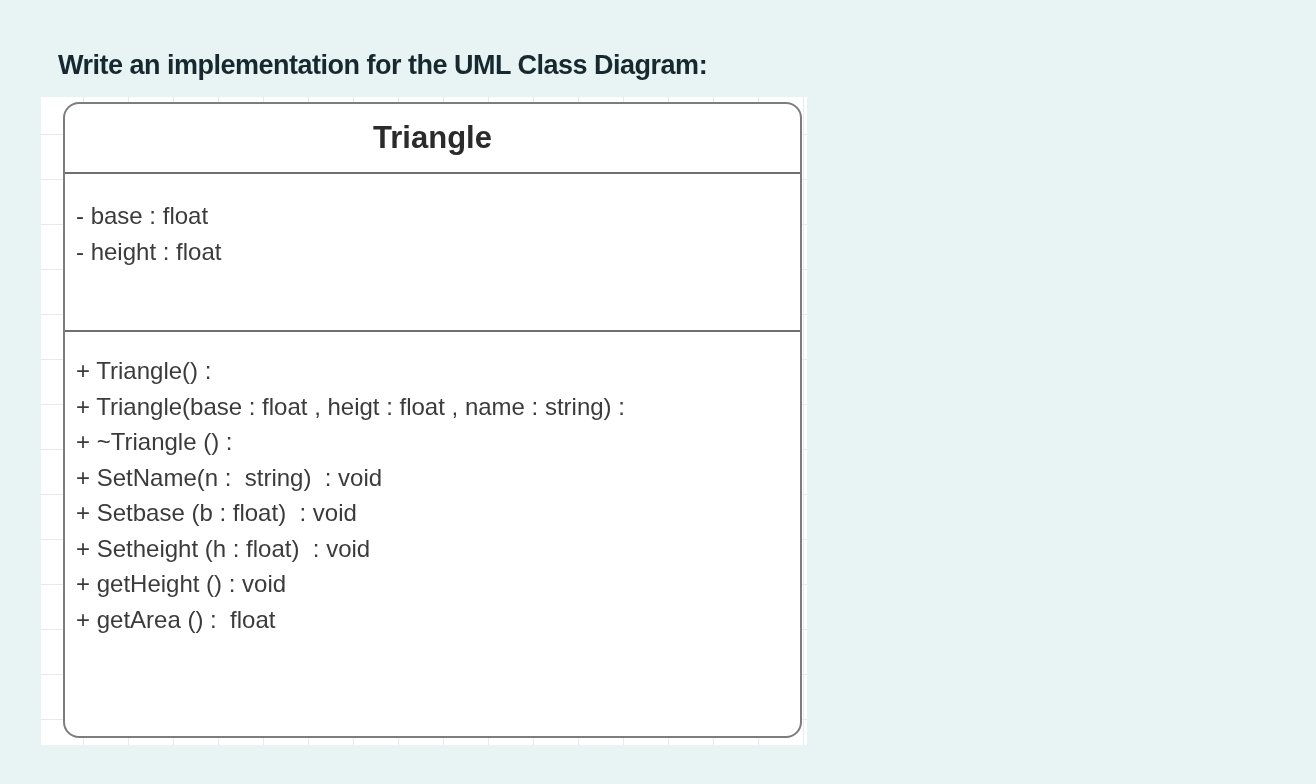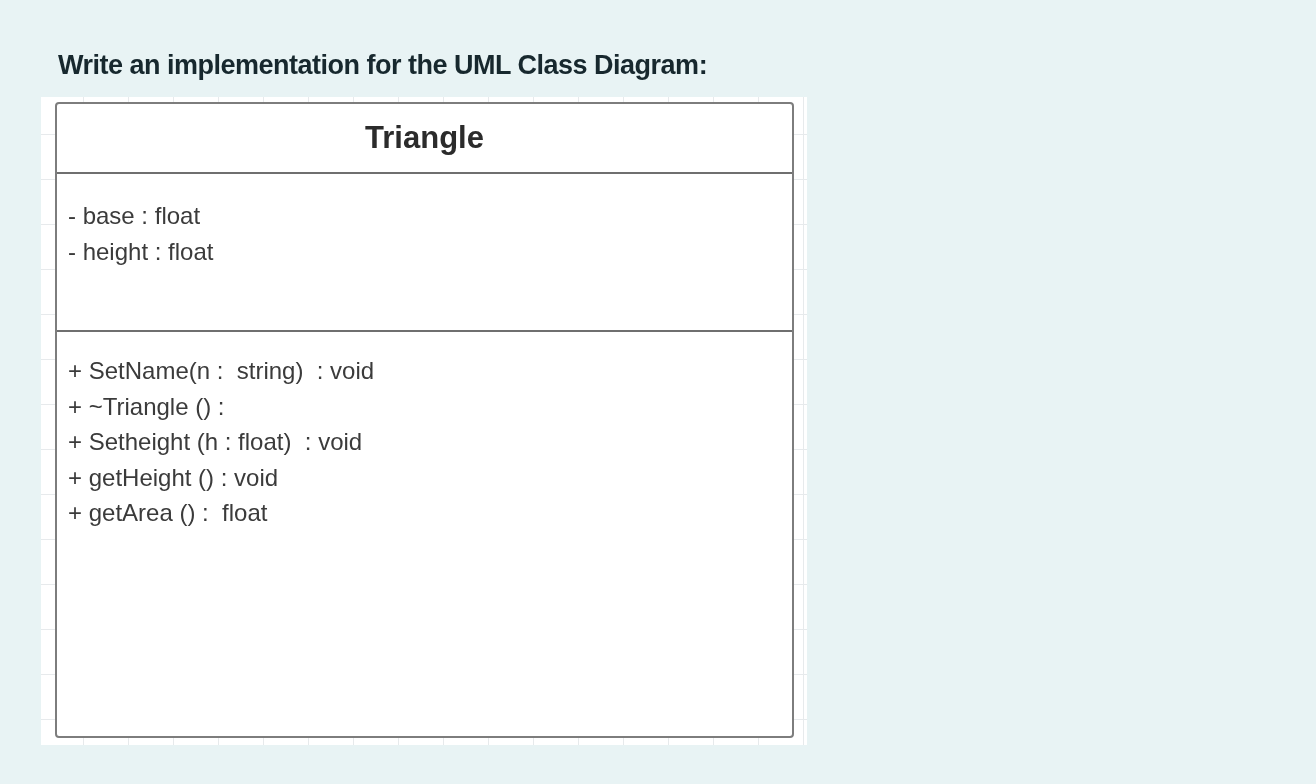--- a/index.html
+++ b/index.html
@@ -34,27 +34,27 @@
     height: 648px;
     background-color: #ffffff;
     background-image:
       linear-gradient(#e7eaec 1px, transparent 1px),
       linear-gradient(90deg, #e7eaec 1px, transparent 1px);
     background-size: 45px 45px;
     background-position: -3px -8px;
   }
   .uml-box {
     position: absolute;
-    left: 14px;
+    left: 22px;
     top: 5px;
     width: 739px;
     height: 636px;
     background: #ffffff;
     border: 2px solid #7d7d7d;
-    border-radius: 4px;
+    border-radius: 16px;
     box-sizing: border-box;
     color: #3b3b3b;
   }
   .uml-title {
     height: 68px;
     line-height: 68px;
     text-align: center;
     font-weight: 700;
     font-size: 31px;
     color: #2b2b2b;
@@ -94,26 +94,29 @@
     <div class="uml-attrs">
 
         <div class="uml-line">- base : float</div>
 
         <div class="uml-line">- height : float</div>
 
       </div>
 
     <div class="uml-methods">
 
+        <div class="uml-line">+ Triangle() :</div>
 
+        <div class="uml-line">+ Triangle(base : float , heigt : float , name : string) :</div>
+
+        <div class="uml-line">+ ~Triangle () :</div>
 
         <div class="uml-line">+ SetName(n :  string)  : void</div>
 
-        <div class="uml-line">+ ~Triangle () :</div>
-
+        <div class="uml-line">+ Setbase (b : float)  : void</div>
 
         <div class="uml-line">+ Setheight (h : float)  : void</div>
 
 
         <div class="uml-line">+ getHeight () : void</div>
 
 
         <div class="uml-line">+ getArea () :  float</div>
       </div>
 

